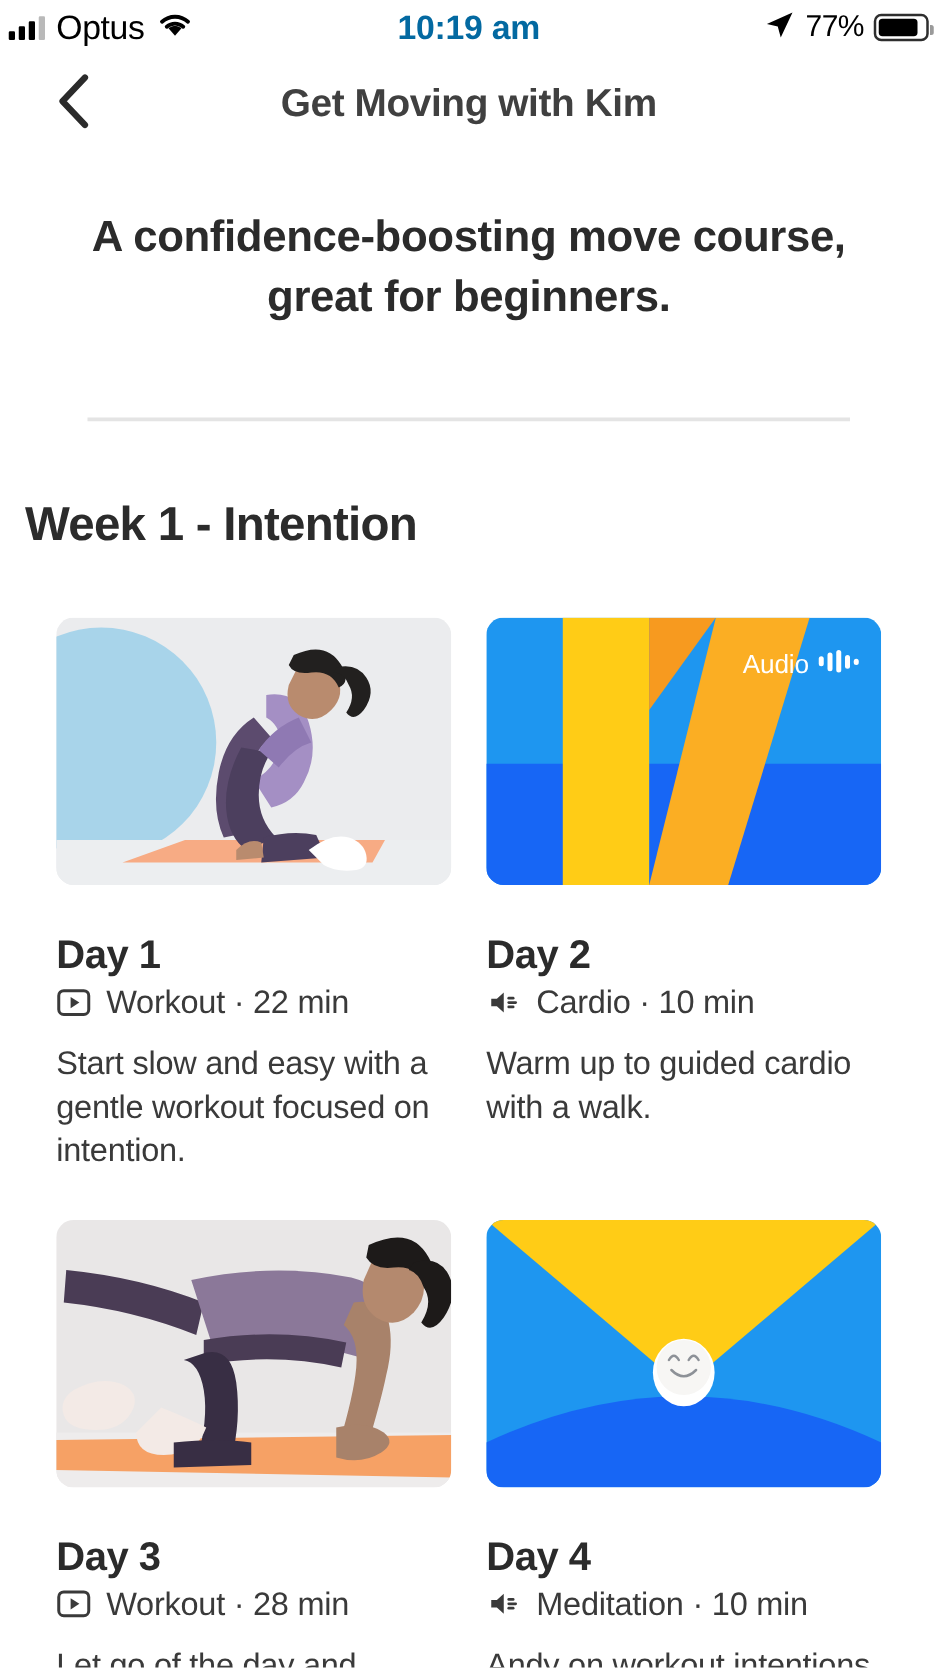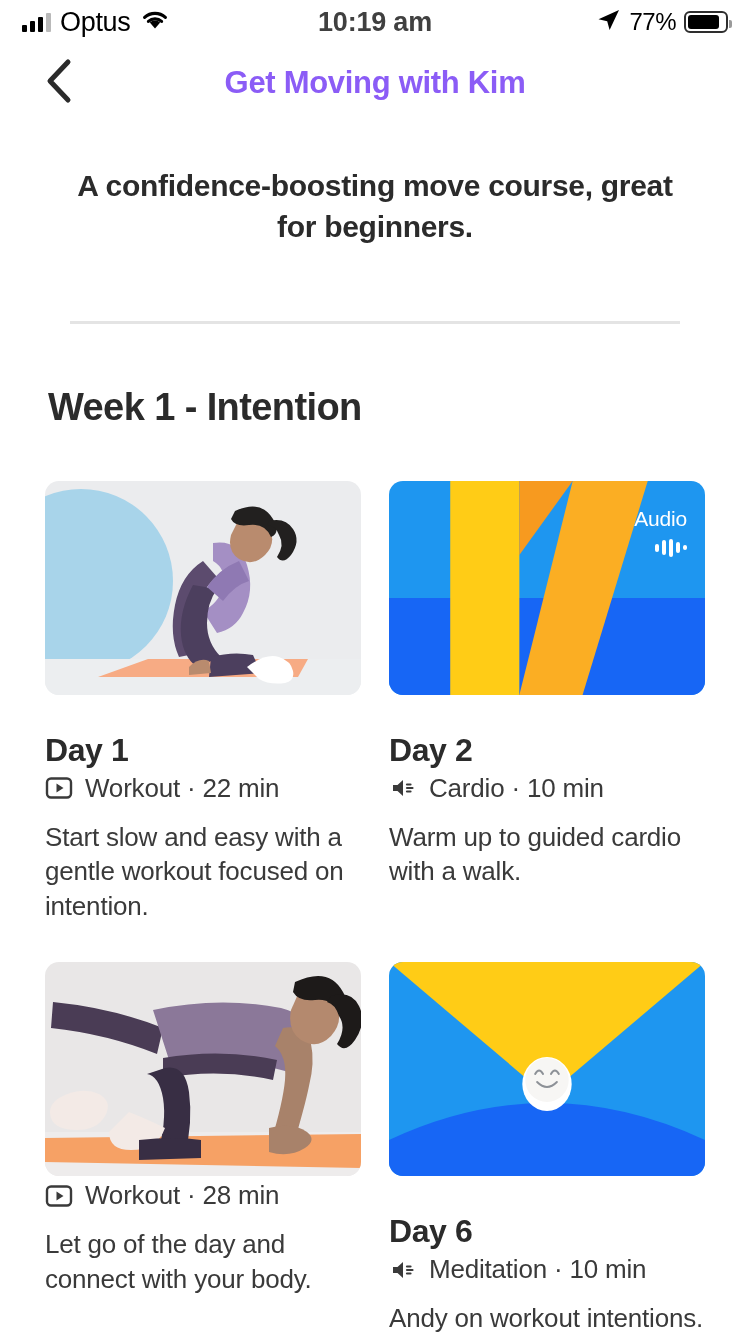--- a/index.html
+++ b/index.html
@@ -8,35 +8,35 @@
     font-family:"Liberation Sans", sans-serif;
     background:#ffffff;
     color:#2b2b2b;
     overflow:hidden;
   }
 
   
   .statusbar{
     height:44px; width:100%;
     display:flex; align-items:center;
-    padding:0 22px;
+    padding:0 7px;
     position:relative;
   }
   .sb-left{ display:flex; align-items:center; gap:9px; }
   .bars{ display:flex; align-items:flex-end; gap:3px; height:20px; }
   .bars i{ display:block; width:5px; background:#000; border-radius:1px; }
   .bars i:nth-child(1){ height:7px; }
   .bars i:nth-child(2){ height:11px; }
   .bars i:nth-child(3){ height:15px; }
   .bars i:nth-child(4){ height:19px; background:#b9b9b9; }
   .carrier{ font-size:27px; letter-spacing:-0.3px; color:#000; }
   .sb-center{
     position:absolute; left:0; right:0; top:0; height:44px;
     display:flex; align-items:center; justify-content:center;
-    font-size:27px; font-weight:bold; letter-spacing:-0.2px; color:#404040;
+    font-size:27px; font-weight:bold; letter-spacing:-0.2px; color:#0369a1;
   }
   .sb-right{
     margin-left:auto; display:flex; align-items:center; gap:8px;
     position:relative; z-index:2;
   }
   .pct{ font-size:24px; color:#000; letter-spacing:-0.5px; }
   .battery{
     width:44px; height:22px; border:2px solid #2e2e2e; border-radius:6px;
     padding:2px; position:relative;
   }
@@ -51,34 +51,34 @@
     height:78px; position:relative;
     display:flex; align-items:center;
   }
   .back-btn{
     position:absolute; left:30px; top:50%; transform:translateY(-50%);
     width:58px; height:58px; display:flex; align-items:center; justify-content:center;
     cursor:pointer;
   }
   .nav-title{
     width:100%; text-align:center;
-    font-size:31px; font-weight:bold; color:#8b5cf6; letter-spacing:-0.3px;
+    font-size:31px; font-weight:bold; color:#404040; letter-spacing:-0.3px;
   }
 
   
   .subtitle-wrap{ padding:44px 70px 0; }
   .subtitle{
-    text-align:center; font-size:30px; font-weight:bold;
+    text-align:center; font-size:35px; font-weight:bold;
     line-height:1.36; color:#2b2b2b; letter-spacing:-0.3px;
   }
   .divider{ margin-top:73px; height:3px; background:#e4e4e4; width:100%; }
 
   
   .week-title{
-    padding:62px 48px 0;
+    padding:62px 20px 0;
     font-size:38px; font-weight:bold; color:#2b2b2b; letter-spacing:-0.6px;
   }
 
   .grid{
     display:grid; grid-template-columns:1fr 1fr;
     column-gap:28px; row-gap:38px;
     padding:52px 45px 0;
   }
 
   .card{ cursor:pointer; }
@@ -97,22 +97,22 @@
   }
   .meta svg{ flex:0 0 auto; display:block; }
   .desc{
     margin-top:16px;
     font-size:26px; line-height:1.34; color:#3a3a3a; letter-spacing:-0.2px;
   }
 
   
   .audio-badge{
     position:absolute; right:18px; top:26px;
-    display:flex; align-items:flex-end; gap:8px;
-    color:#fff; font-size:21px; letter-spacing:-0.2px;flex-direction:column;
+    display:flex; align-items:flex-start; gap:8px;
+    color:#fff; font-size:21px; letter-spacing:-0.2px;
   }
   .wave{ display:flex; align-items:center; gap:3px; height:18px; }
   .wave i{ display:block; width:4px; background:#fff; border-radius:2px; }
   .wave i:nth-child(1){ height:8px; }
   .wave i:nth-child(2){ height:15px; }
   .wave i:nth-child(3){ height:18px; }
   .wave i:nth-child(4){ height:11px; }
   .wave i:nth-child(5){ height:5px; }
 
   
@@ -257,20 +257,21 @@
         <path d="M240 66 q22 -4 28 16 q4 18 -2 42 q-4 20 -16 60 l-22 -4 q12 -40 14 -62 q2 -24 -10 -34 Z" fill="#a8826a"></path>
         <path d="M256 30 q26 -8 36 10 q10 18 -4 34 q-14 14 -30 4 q-14 -10 -10 -30 Z" fill="#b4896e"></path>
         <path d="M252 20 q34 -16 48 10 q10 18 -2 22 q-8 -16 -26 -14 q-16 2 -22 -8 Z" fill="#1d1a19"></path>
         <path d="M288 34 q20 -6 28 10 q8 16 -4 34 q-10 14 -18 4 q10 -16 2 -28 q-4 -12 -12 -14 Z" fill="#1d1a19"></path>
         <path d="M16 136 q22 -12 40 -4 q14 8 6 22 q-8 14 -28 14 q-22 0 -26 -12 q-4 -12 8 -20 Z" fill="#f3eae6"></path>
         <path d="M86 150 q20 8 36 16 q-8 22 -34 22 q-22 0 -22 -18 Z" fill="#f3eae6"></path>
         <path d="M96 178 q36 -4 62 0 l0 18 l-62 2 Z" fill="#382e44"></path>
         <path d="M226 166 q24 -6 38 4 q10 8 -2 16 q-16 10 -36 4 Z" fill="#a8826a"></path>
       </svg>
     </div>
+    <div class="day-title">Day 3</div>
     <div class="meta">
       <span>
         <svg width="28" height="28" viewBox="0 0 28 28">
           <rect x="2" y="4.5" width="24" height="19" rx="4" ry="4" stroke="#3a3a3a" stroke-width="2.4" fill="none"></rect>
           <path d="M11.5 9.5 L18.5 14 L11.5 18.5 Z" fill="#3a3a3a"></path>
         </svg>
       </span>
       <span>Workout · 28 min</span>
     </div>
     <div class="desc">Let go of the day and connect with your body.</div>
@@ -282,21 +283,21 @@
         <rect width="320" height="214" fill="#1E96F0"></rect>
         <path d="M0 0 L320 0 L160 134 Z" fill="#FFCC16"></path>
         <path d="M0 178 q160 -74 320 0 L320 214 L0 214 Z" fill="#1766F5"></path>
         <ellipse cx="160" cy="122" rx="25" ry="27" fill="#ffffff"></ellipse>
         <ellipse cx="160" cy="118" rx="22" ry="22" fill="#f7f6f4"></ellipse>
         <path d="M148 112 q4 -7 8 0" stroke="#8d9197" stroke-width="2" fill="none" stroke-linecap="round"></path>
         <path d="M164 112 q4 -7 8 0" stroke="#8d9197" stroke-width="2" fill="none" stroke-linecap="round"></path>
         <path d="M150 120 q10 10 20 0" stroke="#8d9197" stroke-width="2" fill="none" stroke-linecap="round"></path>
       </svg>
     </div>
-    <div class="day-title">Day 6</div>
+    <div class="day-title">Day 4</div>
     <div class="meta">
       <span>
         <svg width="28" height="28" viewBox="0 0 28 28">
           <path d="M4 11 L8.5 11 L14 6 L14 22 L8.5 17 L4 17 Z" fill="#3a3a3a"></path>
           <path d="M18 10.5 L21.5 10.5" stroke="#3a3a3a" stroke-width="2.2" stroke-linecap="round"></path>
           <path d="M18 14 L23.5 14" stroke="#3a3a3a" stroke-width="2.2" stroke-linecap="round"></path>
           <path d="M18 17.5 L21.5 17.5" stroke="#3a3a3a" stroke-width="2.2" stroke-linecap="round"></path>
         </svg>
       </span>
       <span>Meditation · 10 min</span>

